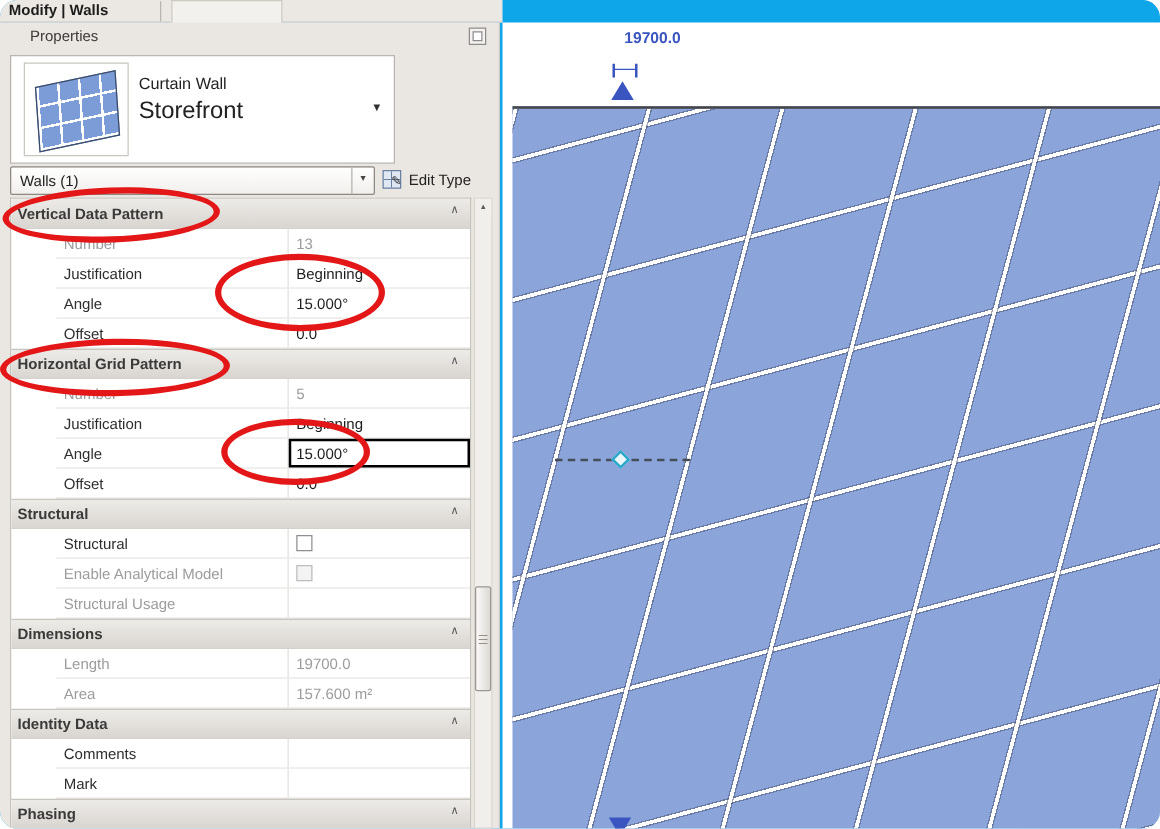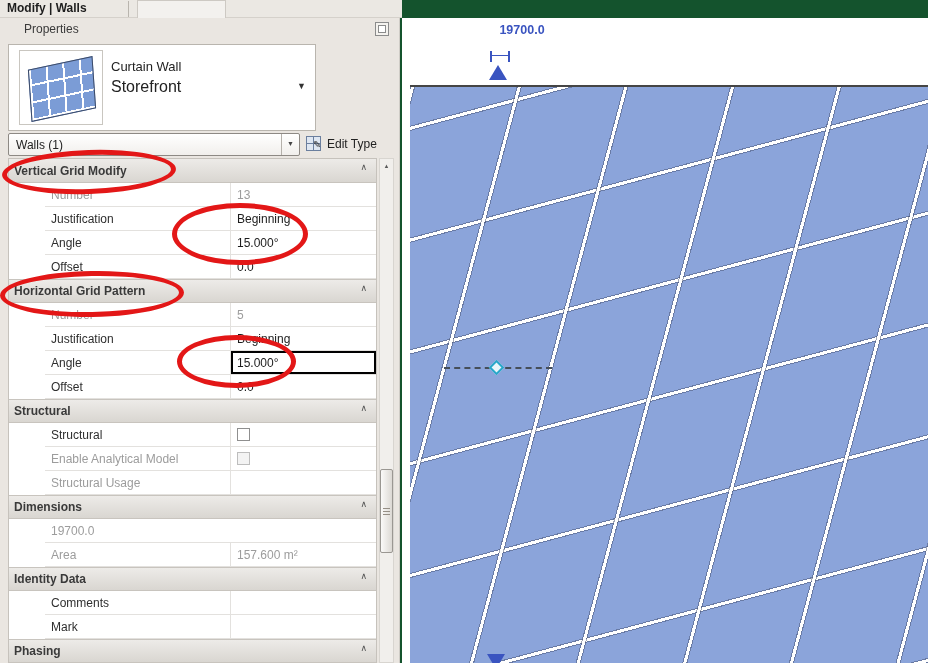--- a/index.html
+++ b/index.html
@@ -2,21 +2,21 @@
 <html style="--dim: #3a54c0; --wallblue: #8ba4da;"><head>
 <meta charset="utf-8">
 <style>
   :root{
     --dim:#3a54c0;
     --red:#e31717;
     --wallblue:#8ba4da;
   }
   *{margin:0;padding:0;box-sizing:border-box;font-family:"Liberation Sans",sans-serif;}
   body{width:928px;height:663px;overflow:hidden;background:#fff;}
-  #app{position:relative;width:928px;height:663px;background:#14532d;overflow:hidden;}
+  #app{position:relative;width:928px;height:663px;background:#0ea5e9;overflow:hidden;border-radius:14px;}
 
   
   #ribbon{position:absolute;left:0;top:0;width:402px;height:18px;background:#ebe8e3;border-bottom:1px solid #d5d1cb;}
   .modify-tab{position:absolute;left:7px;top:1px;font-size:12px;font-weight:bold;color:#1d1d1d;white-space:nowrap;}
   .ribbon-divider{position:absolute;left:128px;top:1px;width:1px;height:16px;background:#b9b5ae;}
   .create-parts{position:absolute;left:137px;top:0;height:18px;padding:18px 10px 0;background:#f3f1ee;border:1px solid #cdc9c3;border-bottom:none;color:#9e9e9e;font-size:12px;white-space:nowrap;}
 
   
   #props{position:absolute;left:0;top:18px;width:400px;height:645px;background:#eae6e1;border-right:1px solid #cfccc6;}
   .props-title{position:absolute;left:8px;top:4px;font-size:12px;color:#3a3a3a;margin-left:16px;}
@@ -25,21 +25,21 @@
 
   
   .type-box{position:absolute;left:8px;top:26px;width:308px;height:87px;background:#fff;border:1px solid #b9b5ae;}
   .thumb{position:absolute;left:10px;top:5px;width:84px;height:75px;background:#fff;border:1px solid #c9c6c0;overflow:hidden;}
   .thumb-grid{position:absolute;left:9px;top:12px;width:66px;height:52px;background-color:#7b9cd6;border:1px solid #3c4a66;
     background-image:
       repeating-linear-gradient(90deg,#fff 0 2px,transparent 2px 17px),
       repeating-linear-gradient(0deg,#fff 0 2px,transparent 2px 17px);
     transform:rotate(-12deg) skewX(-8deg);}
   .type-family{position:absolute;left:102px;top:14px;font-size:13px;color:#222;}
-  .type-name{position:absolute;left:102px;top:33px;font-size:16px;color:#222;}
+  .type-name{position:absolute;left:102px;top:33px;font-size:19px;color:#222;}
   .type-chevron{position:absolute;right:9px;top:36px;font-size:9px;color:#333;}
 
   
   .walls-combo{position:absolute;left:8px;top:115px;width:292px;height:23px;background:linear-gradient(#ffffff,#f1efec);border:1px solid #8d8984;border-radius:2px;}
   .walls-combo-label{position:absolute;left:7px;top:4px;font-size:12px;color:#222;}
   .combo-arrow-box{position:absolute;right:0;top:0;width:18px;height:21px;border-left:1px solid #b5b1ab;}
   .combo-arrow{position:absolute;right:5px;top:6px;font-size:7px;color:#444;}
   .edit-type{position:absolute;left:306px;top:115px;width:88px;height:23px;cursor:default;}
   .et-icon{position:absolute;left:0;top:3px;width:15px;height:15px;border:1px solid #6b7f9e;background-color:#dfe7f2;
     background-image:linear-gradient(90deg,transparent 6px,#6b7f9e 6px,#6b7f9e 7px,transparent 7px),
@@ -116,21 +116,21 @@
 
     <div class="edit-type">
       <span class="et-icon">
         <span class="et-pencil">✎</span>
       </span>
       <span class="et-label">Edit Type</span>
     </div>
 
     <div id="pgrid">
         <div class="sec-header">
-          <span>Vertical Grid Modify</span>
+          <span>Vertical Data Pattern</span>
           <span class="sec-chevron">∧</span>
         </div>
         <div class="prow readonly">
           <div class="plabel">Number</div>
           <div class="pvalue">13</div>
         </div>
         <div class="prow">
           <div class="plabel">Justification</div>
           <div class="pvalue">Beginning</div>
         </div>
@@ -175,20 +175,21 @@
           <div class="pvalue"><span class="cbx ro"></span></div>
         </div>
         <div class="prow readonly">
           <div class="plabel">Structural Usage</div>
         </div>
         <div class="sec-header">
           <span>Dimensions</span>
           <span class="sec-chevron">∧</span>
         </div>
         <div class="prow readonly">
+          <div class="plabel">Length</div>
           <div class="pvalue">19700.0</div>
         </div>
         <div class="prow readonly">
           <div class="plabel">Area</div>
           <div class="pvalue">157.600 m²</div>
         </div>
         <div class="sec-header">
           <span>Identity Data</span>
           <span class="sec-chevron">∧</span>
         </div>

